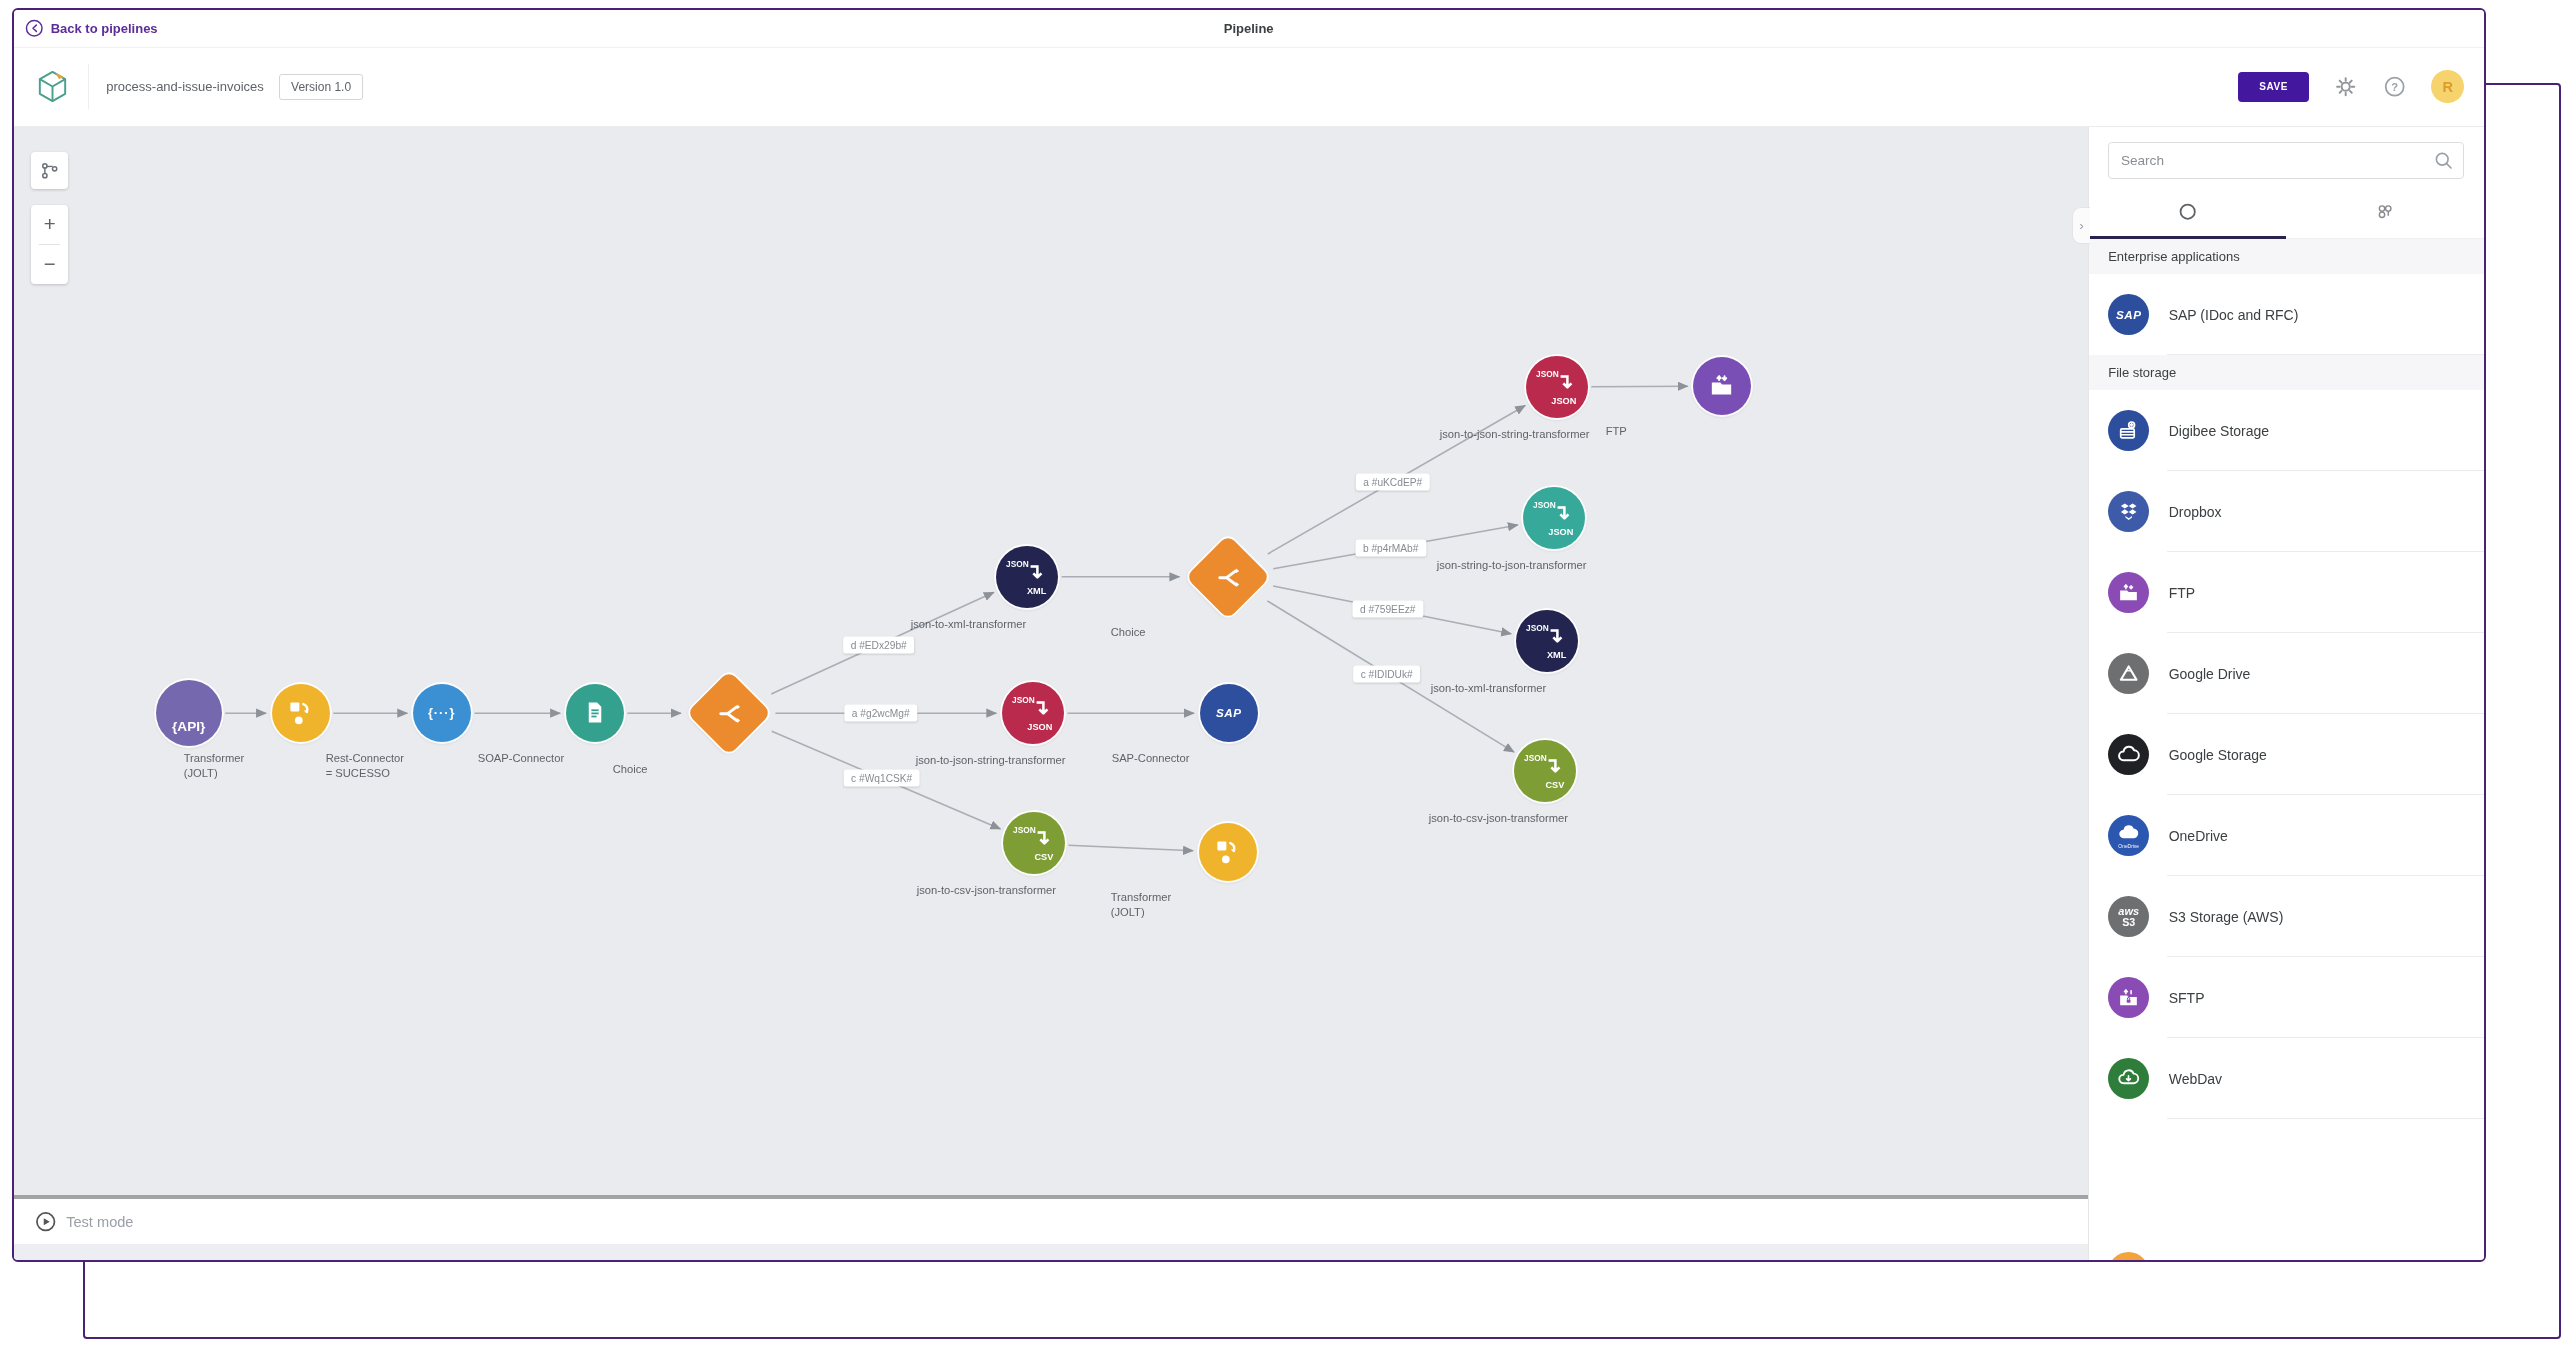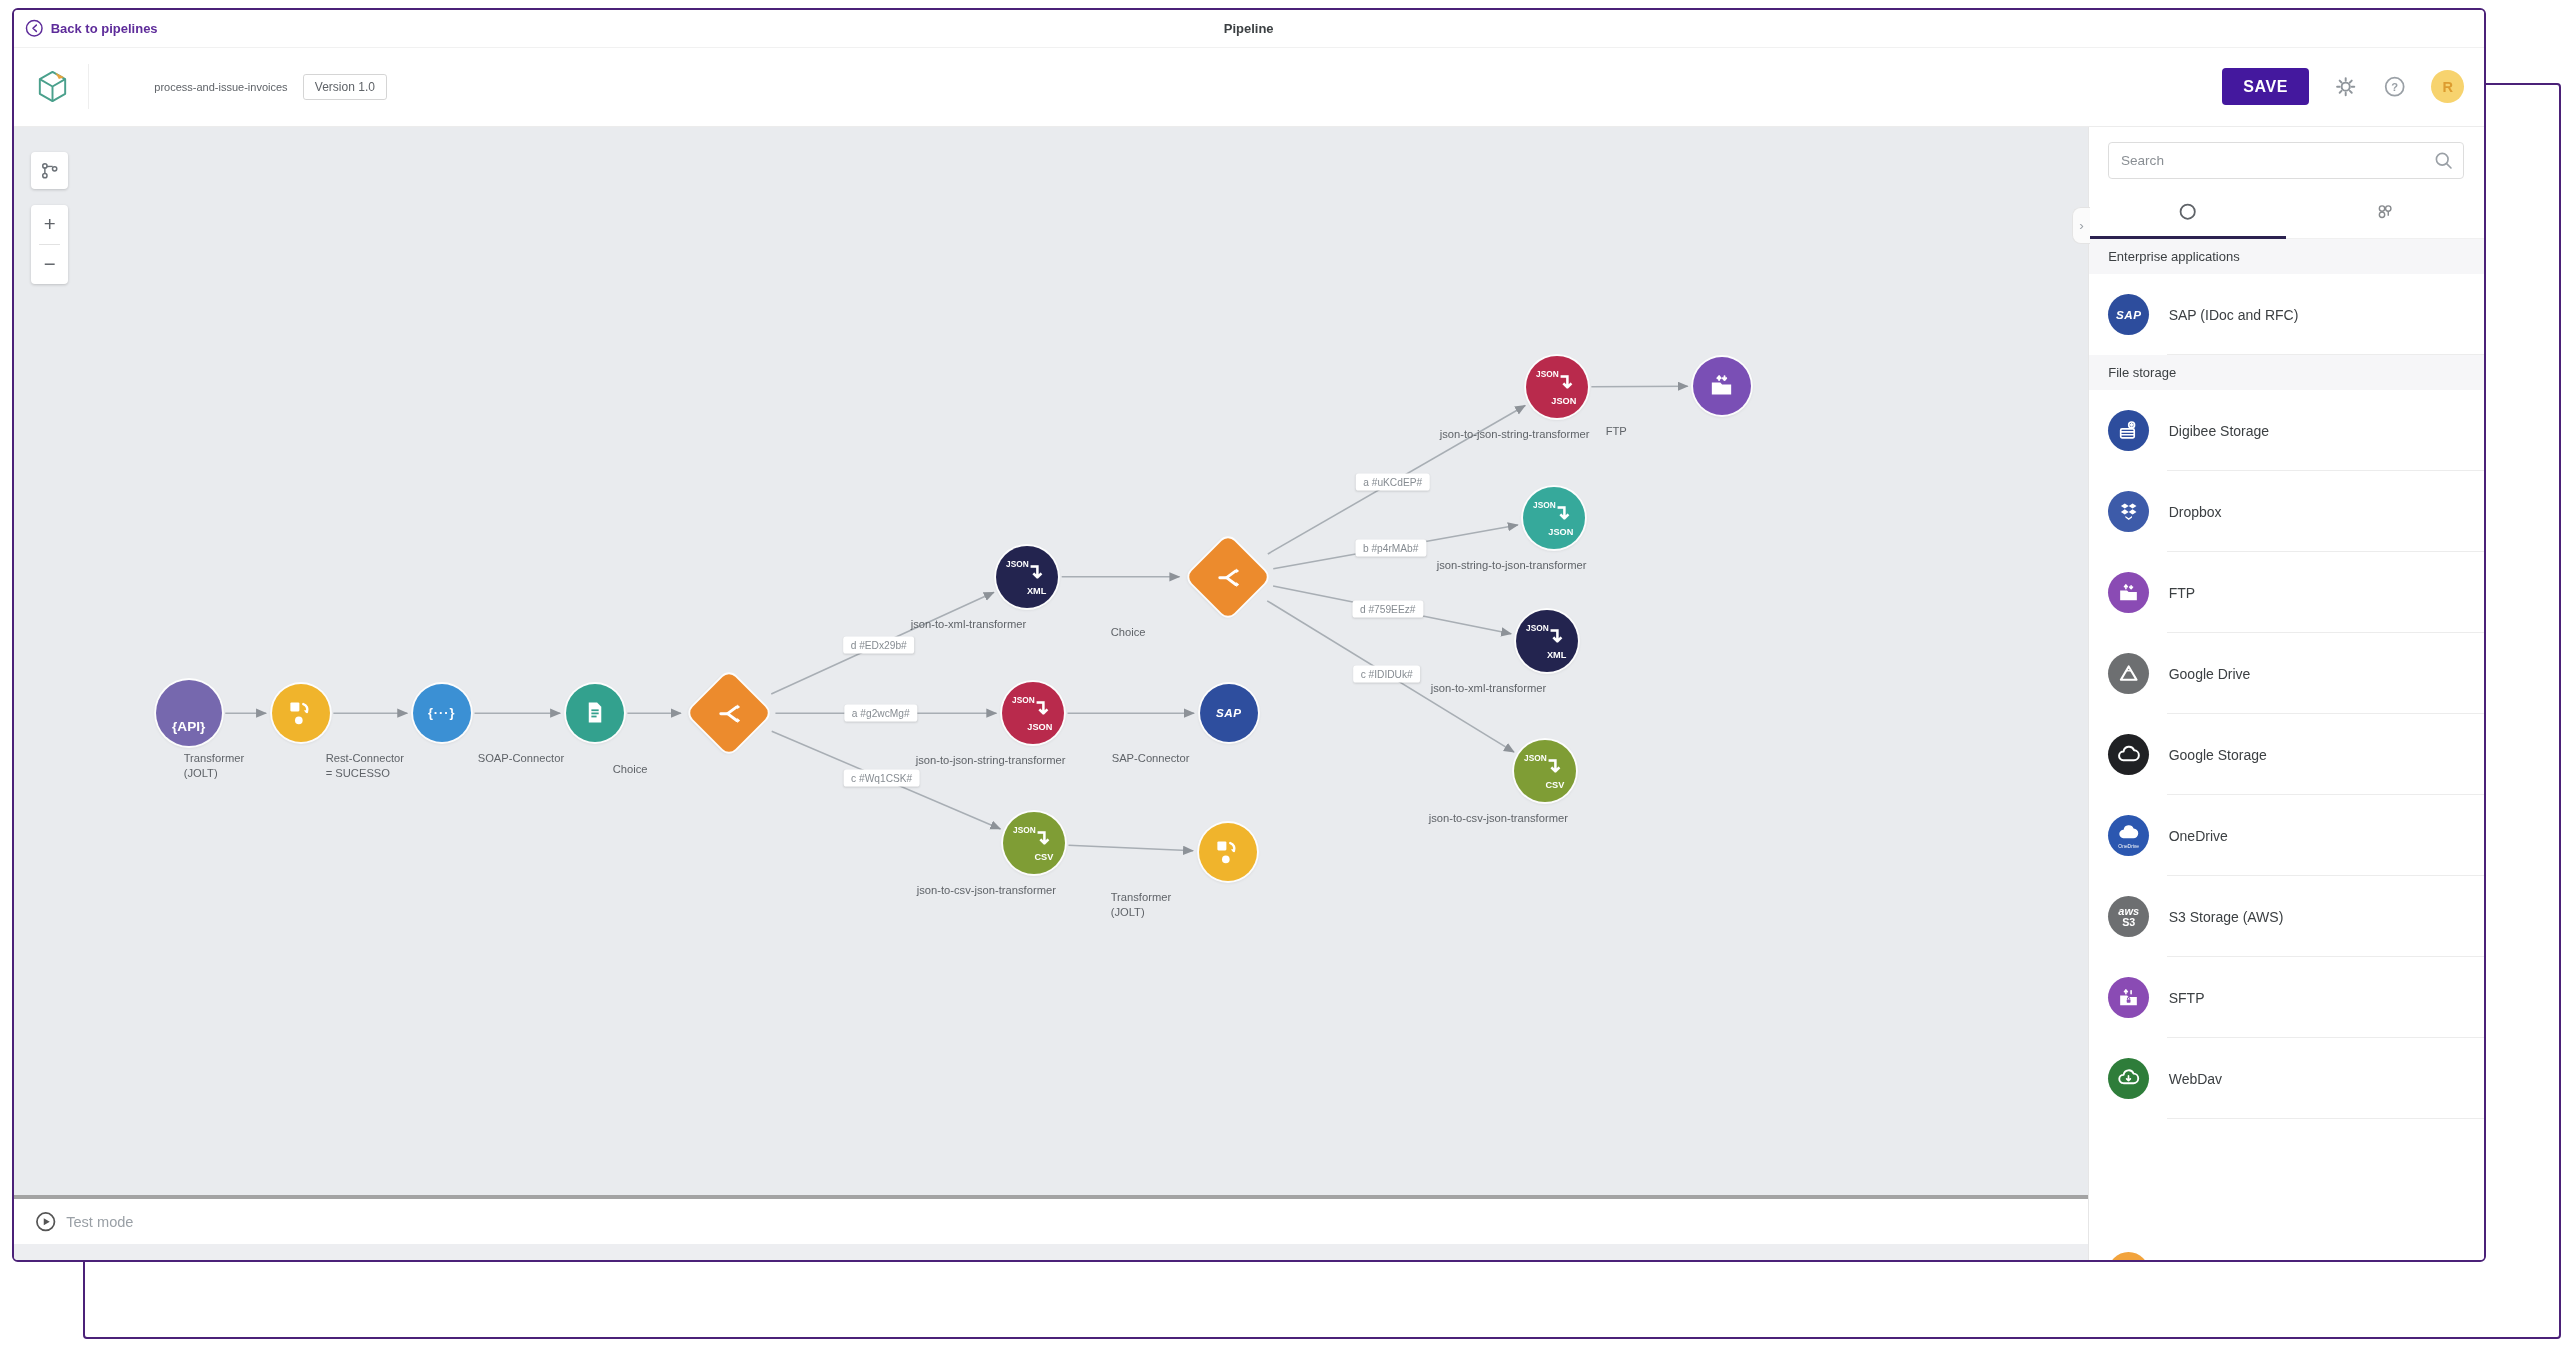--- a/index.html
+++ b/index.html
@@ -9,24 +9,24 @@
   .app{position:absolute;left:11.7px;top:7.8px;width:2474px;height:1254px;border:2.9px solid #4b2178;border-radius:5.8px;background:#fff;box-sizing:border-box;z-index:1;overflow:hidden;display:flex;flex-direction:column;}
 
   
   .topbar{flex:0 0 37px;display:flex;align-items:center;position:relative;border-bottom:1px solid #f1f1f1;background:#fff;}
   .back-link{display:flex;align-items:center;gap:6.8px;margin-left:11.7px;color:#5e2c9a;font-weight:bold;font-size:13px;cursor:pointer;z-index:2;}
   .topbar-title{position:absolute;left:0;right:0;text-align:center;font-size:13px;font-weight:bold;color:#3c4043;}
 
   
   .header{flex:0 0 78px;display:flex;align-items:center;border-bottom:1px solid #ececec;padding:0 19.5px;background:#fff;}
   .hdr-divider{width:1px;height:45px;background:#eee;margin:0 17.5px 0 15.6px;}
-  .pipeline-name{font-size:11px;color:#5f6368;margin-left:48px;}
+  .pipeline-name{font-size:13px;color:#5f6368;}
   .version-chip{border:1px solid #d5d5d5;border-radius:2.9px;padding:4.9px 10.7px;font-size:12px;color:#5f6368;margin-left:15.6px;}
   .hdr-spacer{flex:1;}
-  .save-btn{background:#44189e;color:#fff;font-weight:bold;font-size:16px;letter-spacing:0.6px;border:none;border-radius:3.9px;padding:9.7px 21.4px;cursor:pointer;font-family:inherit;}
+  .save-btn{background:#44189e;color:#fff;font-weight:bold;font-size:10px;letter-spacing:0.6px;border:none;border-radius:3.9px;padding:9.7px 21.4px;cursor:pointer;font-family:inherit;}
   .hdr-ic{margin-left:25px;display:flex;align-items:center;justify-content:center;cursor:pointer;}
   .avatar{width:33px;height:33px;border-radius:50%;background:#f7d36e;color:#dd9c2f;font-weight:bold;font-size:14.6px;display:flex;align-items:center;justify-content:center;margin-left:25px;cursor:pointer;}
 
   
   .main{flex:1;display:flex;min-height:0;}
   .left-col{flex:1;display:flex;flex-direction:column;min-width:0;}
   .canvas{position:relative;flex:1;background:#e9ebee;overflow:hidden;}
   .testbar{flex:0 0 45px;background:#fff;border-top:4px solid #a3a3a3;display:flex;align-items:center;gap:9.7px;padding-left:21.4px;color:#9aa0a6;font-size:14.6px;}
   .hstrip{flex:0 0 15.6px;background:#edeef1;}
 

